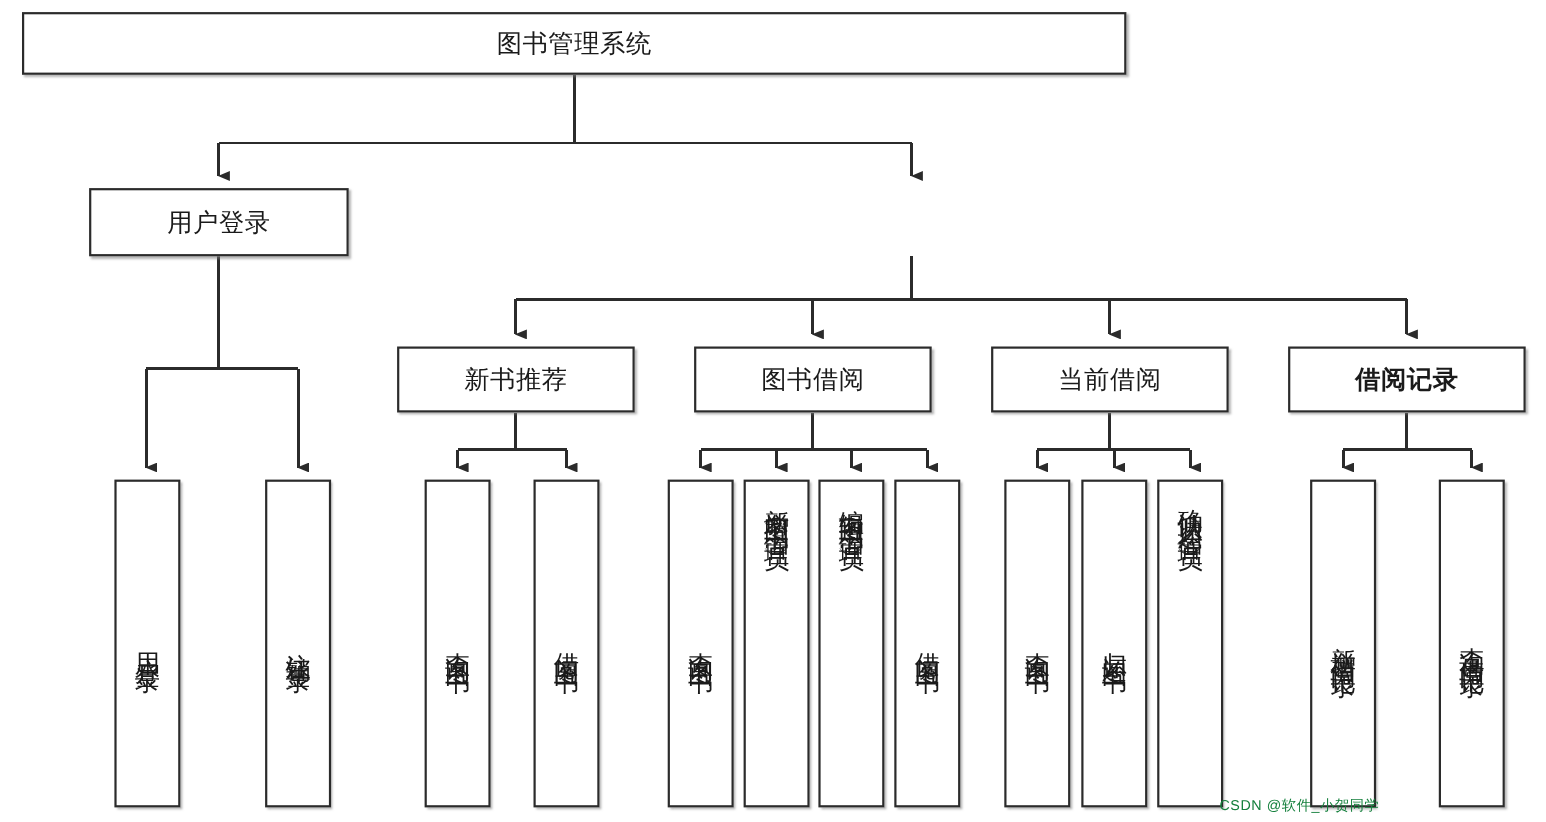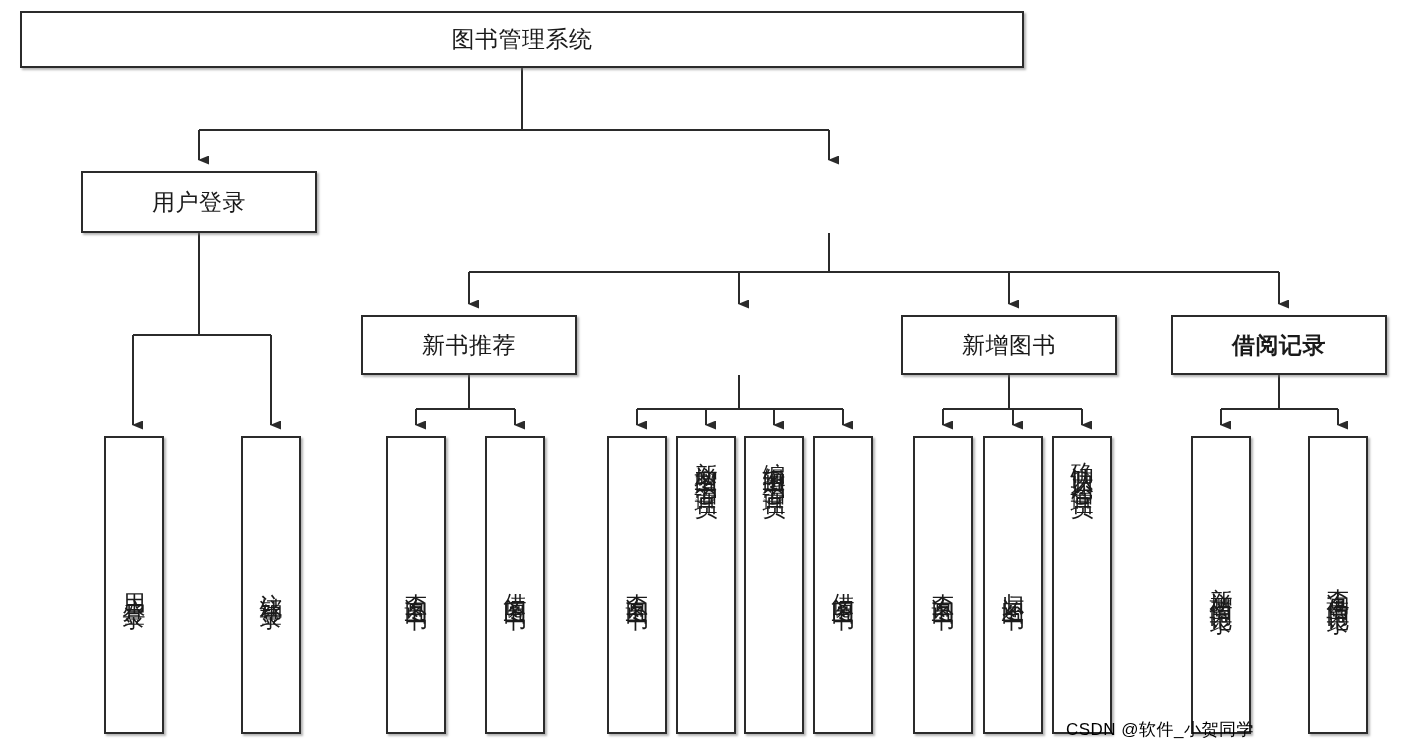--- a/index.html
+++ b/index.html
@@ -61,22 +61,22 @@
     white-space: pre;
   }
   .node-v.align-center {
     align-items: center;
     padding-top: 0;
   }
   .watermark {
     position: absolute;
     right: 8px;
     bottom: 6px;
-    font-size: 17px;
-    color: #000000;
+    font-size: 13px;
+    color: #15803d;
     letter-spacing: 0.5px;
     white-space: nowrap;
     pointer-events: none;
   }
 </style>
 </head>
 <body>
 
 <div id="diagram-root">
 
@@ -137,22 +137,25 @@
     <span class="node-label">图书管理系统</span>
   </div>
 
   <div class="node-box node-h" style="left:81px;top:171px;width:236px;height:62px;">
     <span class="node-label">用户登录</span>
   </div>
 
   <div class="node-box node-h" style="left:361px;top:315px;width:216px;height:60px;justify-content:center;">
     <span class="node-label">新书推荐</span>
   </div>
+  <div class="node-box node-h" style="left:631px;top:315px;width:216px;height:60px;">
+    <span class="node-label">图书借阅</span>
+  </div>
   <div class="node-box node-h" style="left:901px;top:315px;width:216px;height:60px;">
-    <span class="node-label">新增图书</span>
+    <span class="node-label">当前借阅</span>
   </div>
   <div class="node-box node-h" style="left:1171px;top:315px;width:216px;height:60px;font-weight:bold;">
     <span class="node-label">借阅记录</span>
   </div>
 
   <div class="node-box node-v align-center" style="left:104px;top:436px;width:60px;height:298px;">
     <span class="node-label">用户登录</span>
   </div>
   <div class="node-box node-v align-center" style="left:241px;top:436px;width:60px;height:298px;">
     <span class="node-label">注销登录</span>

